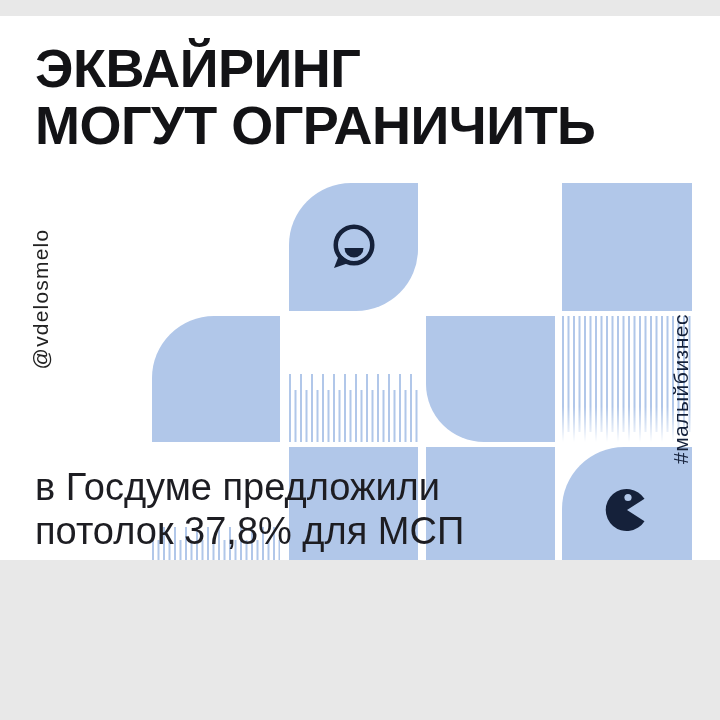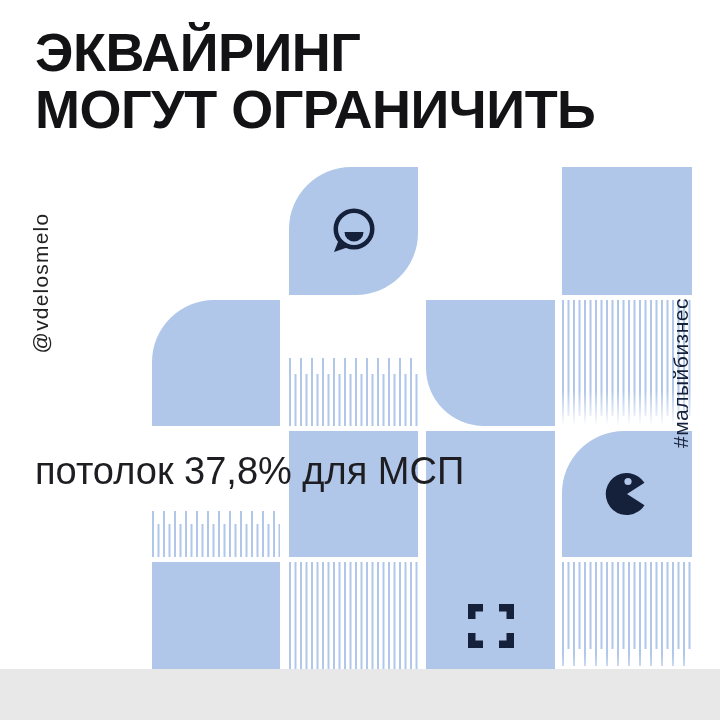--- a/index.html
+++ b/index.html
@@ -5,21 +5,21 @@
   :root{
     --accent-blue:#b1c7e9;
     --icon-navy:#15213a;
     --title-black:#131316;
     --body-dark:#1d1d22;
     --watermark-gray:#222222;
   }
   *{box-sizing:border-box;}
   html,body{margin:0;padding:0;background:#e8e8e8;}
   .canvas{
-    position:relative;width:720px;height:669px;margin:0 auto;
+    position:relative;width:720px;height:544px;margin:16px auto;
     background:#ffffff;overflow:hidden;
     font-family:"Liberation Sans", sans-serif;
     padding-left:40px;
   }
   
   .title{
     position:absolute;left:35px;top:24px;z-index:7;
     font-size:54px;font-weight:700;line-height:1.06;
     letter-spacing:-0.5px;color:var(--title-black);white-space:nowrap;
   }
@@ -169,16 +169,17 @@
   </div>
 
   <div class="tile t-str-c4r4">
     <div class="stripes fade-bottom">
       <div class="sl a"></div>
       <div class="sl b"></div>
     </div>
   </div>
 
   <div class="subtitle">
+    <div>в Госдуме предложили</div>
     <div>потолок 37,8% для МСП</div>
   </div>
 
 </div>
 
 </body></html>

